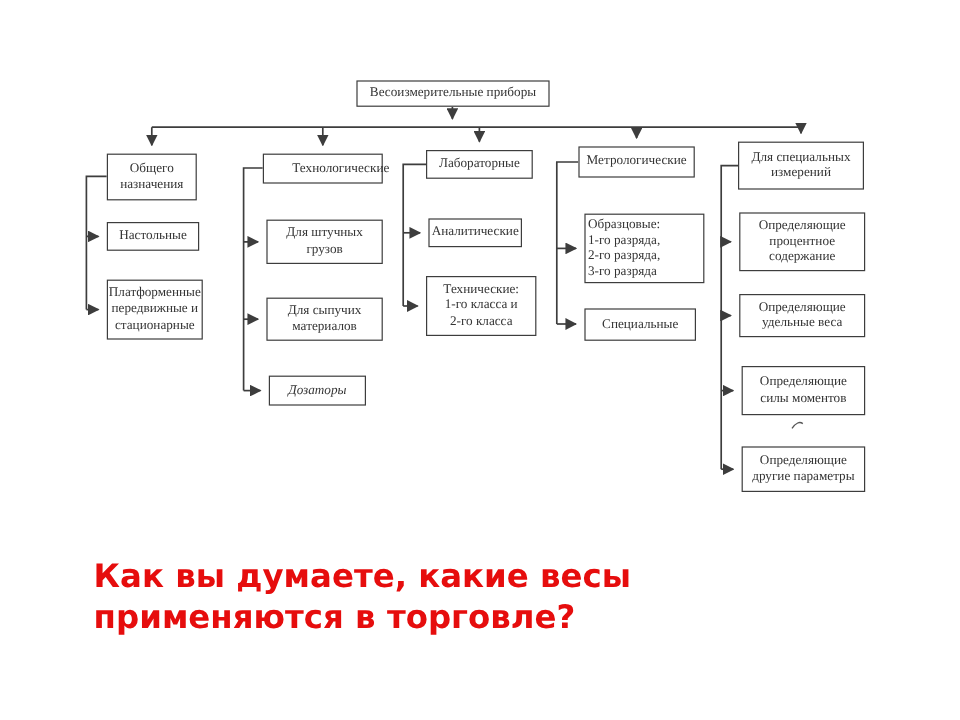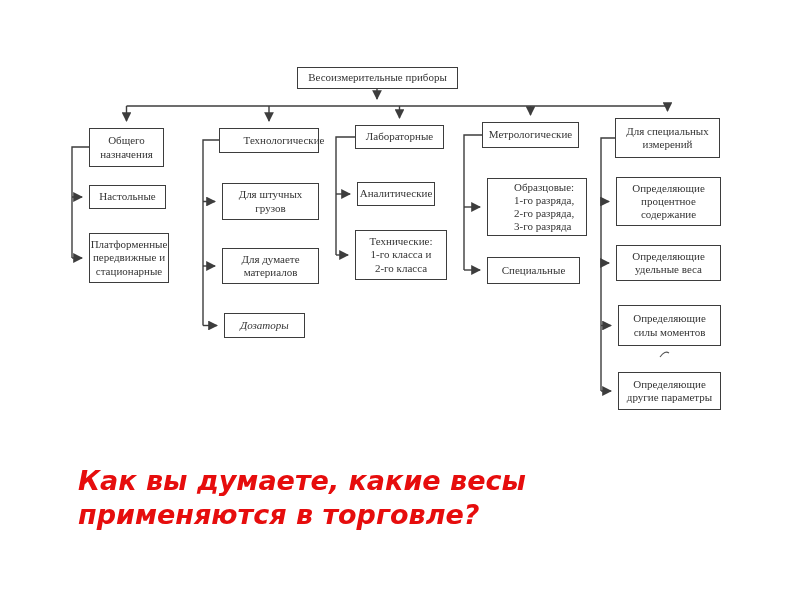--- a/index.html
+++ b/index.html
@@ -17,27 +17,26 @@
   #connectors .ln{stroke:var(--line);stroke-width:1.4;fill:none;}
   #connectors marker path{fill:var(--line);stroke:none;}
   #connectors .faint{stroke:#555;stroke-width:1.1;fill:none;}
   .node{
     position:absolute;box-sizing:border-box;
     border:1.5px solid var(--line);background:#fff;color:var(--text);
     display:flex;align-items:center;justify-content:center;
     text-align:center;white-space:pre-line;
     font-size:11px;line-height:1.2;padding:1px 2px;
   }
-  .node.left{justify-content:flex-start;text-align:left;padding-left:26px;}
+  .node.left{justify-content:flex-start;text-align:left;padding-left:2px;}
   #question{
     position:absolute;left:78px;top:464px;width:520px;
     font-family:"DejaVu Sans", sans-serif;font-weight:bold;
     font-size:27px;line-height:34px;color:var(--accent-red);
     white-space:pre-line;
-    font-style:italic;
   }
 </style>
 </head>
 <body>
 
 <div id="stage">
 
   <svg id="connectors" viewBox="0 0 800 600" xmlns="http://www.w3.org/2000/svg">
     <defs>
       <marker id="arrow" viewBox="0 0 10 10" refX="9" refY="5" markerWidth="7" markerHeight="7" orient="auto-start-reverse">
@@ -85,21 +84,21 @@
   <div class="node" style="left:89px;top:128px;width:75px;height:39px;">Общего
 назначения</div>
   <div class="node" style="left:89px;top:185px;width:77px;height:24px;">Настольные</div>
   <div class="node" style="left:89px;top:233px;width:80px;height:50px;">Платформенные
 передвижные и
 стационарные</div>
 
   <div class="node" style="left:219px;top:128px;width:100px;height:25px;padding-left:32px;">Технологические</div>
   <div class="node" style="left:222px;top:183px;width:97px;height:37px;">Для штучных
 грузов</div>
-  <div class="node" style="left:222px;top:248px;width:97px;height:36px;">Для думаете
+  <div class="node" style="left:222px;top:248px;width:97px;height:36px;">Для сыпучих
 материалов</div>
   <div class="node" style="left:224px;top:313px;width:81px;height:25px;font-style:italic;">Дозаторы</div>
 
   <div class="node" style="left:355px;top:125px;width:89px;height:24px;">Лабораторные</div>
   <div class="node" style="left:357px;top:182px;width:78px;height:24px;">Аналитические</div>
   <div class="node" style="left:355px;top:230px;width:92px;height:50px;">Технические:
 1-го класса и
 2-го класса</div>
 
   <div class="node" style="left:482px;top:122px;width:97px;height:26px;">Метрологические</div>

